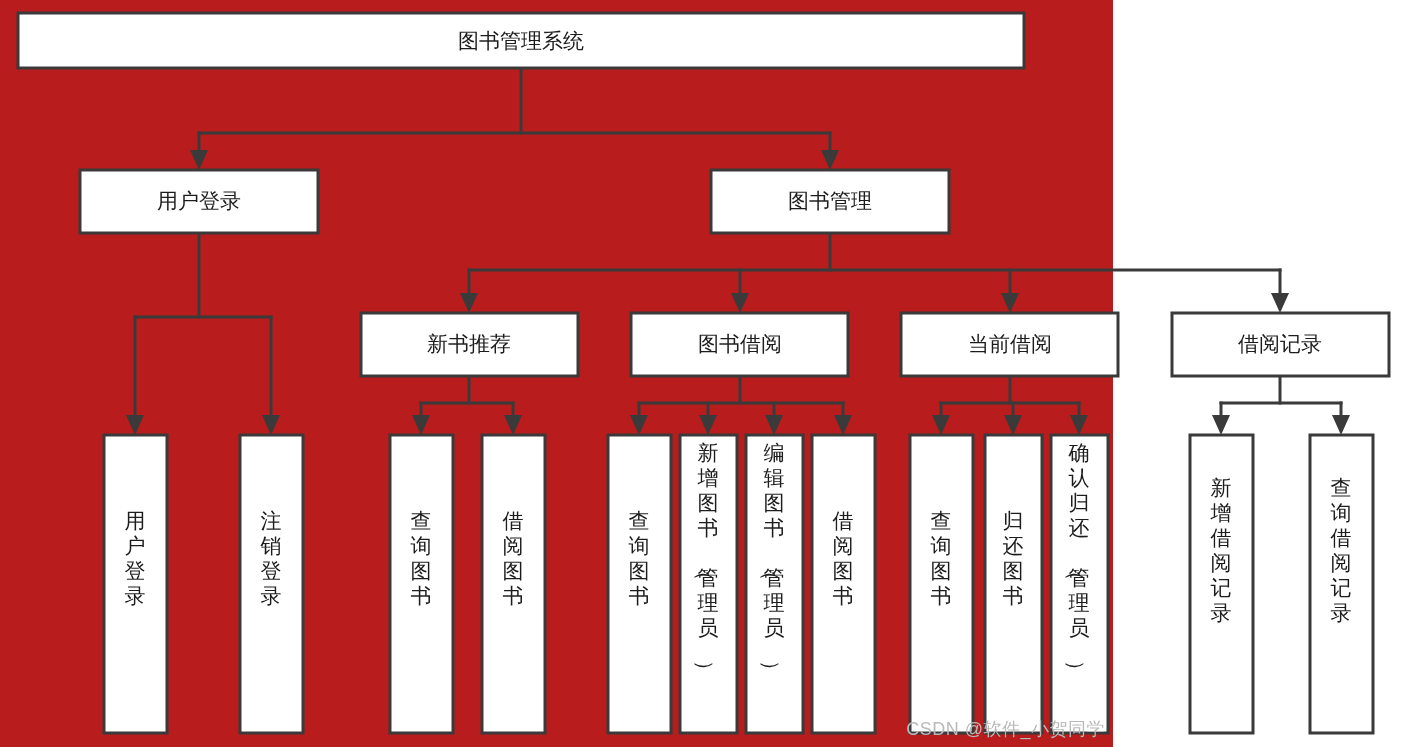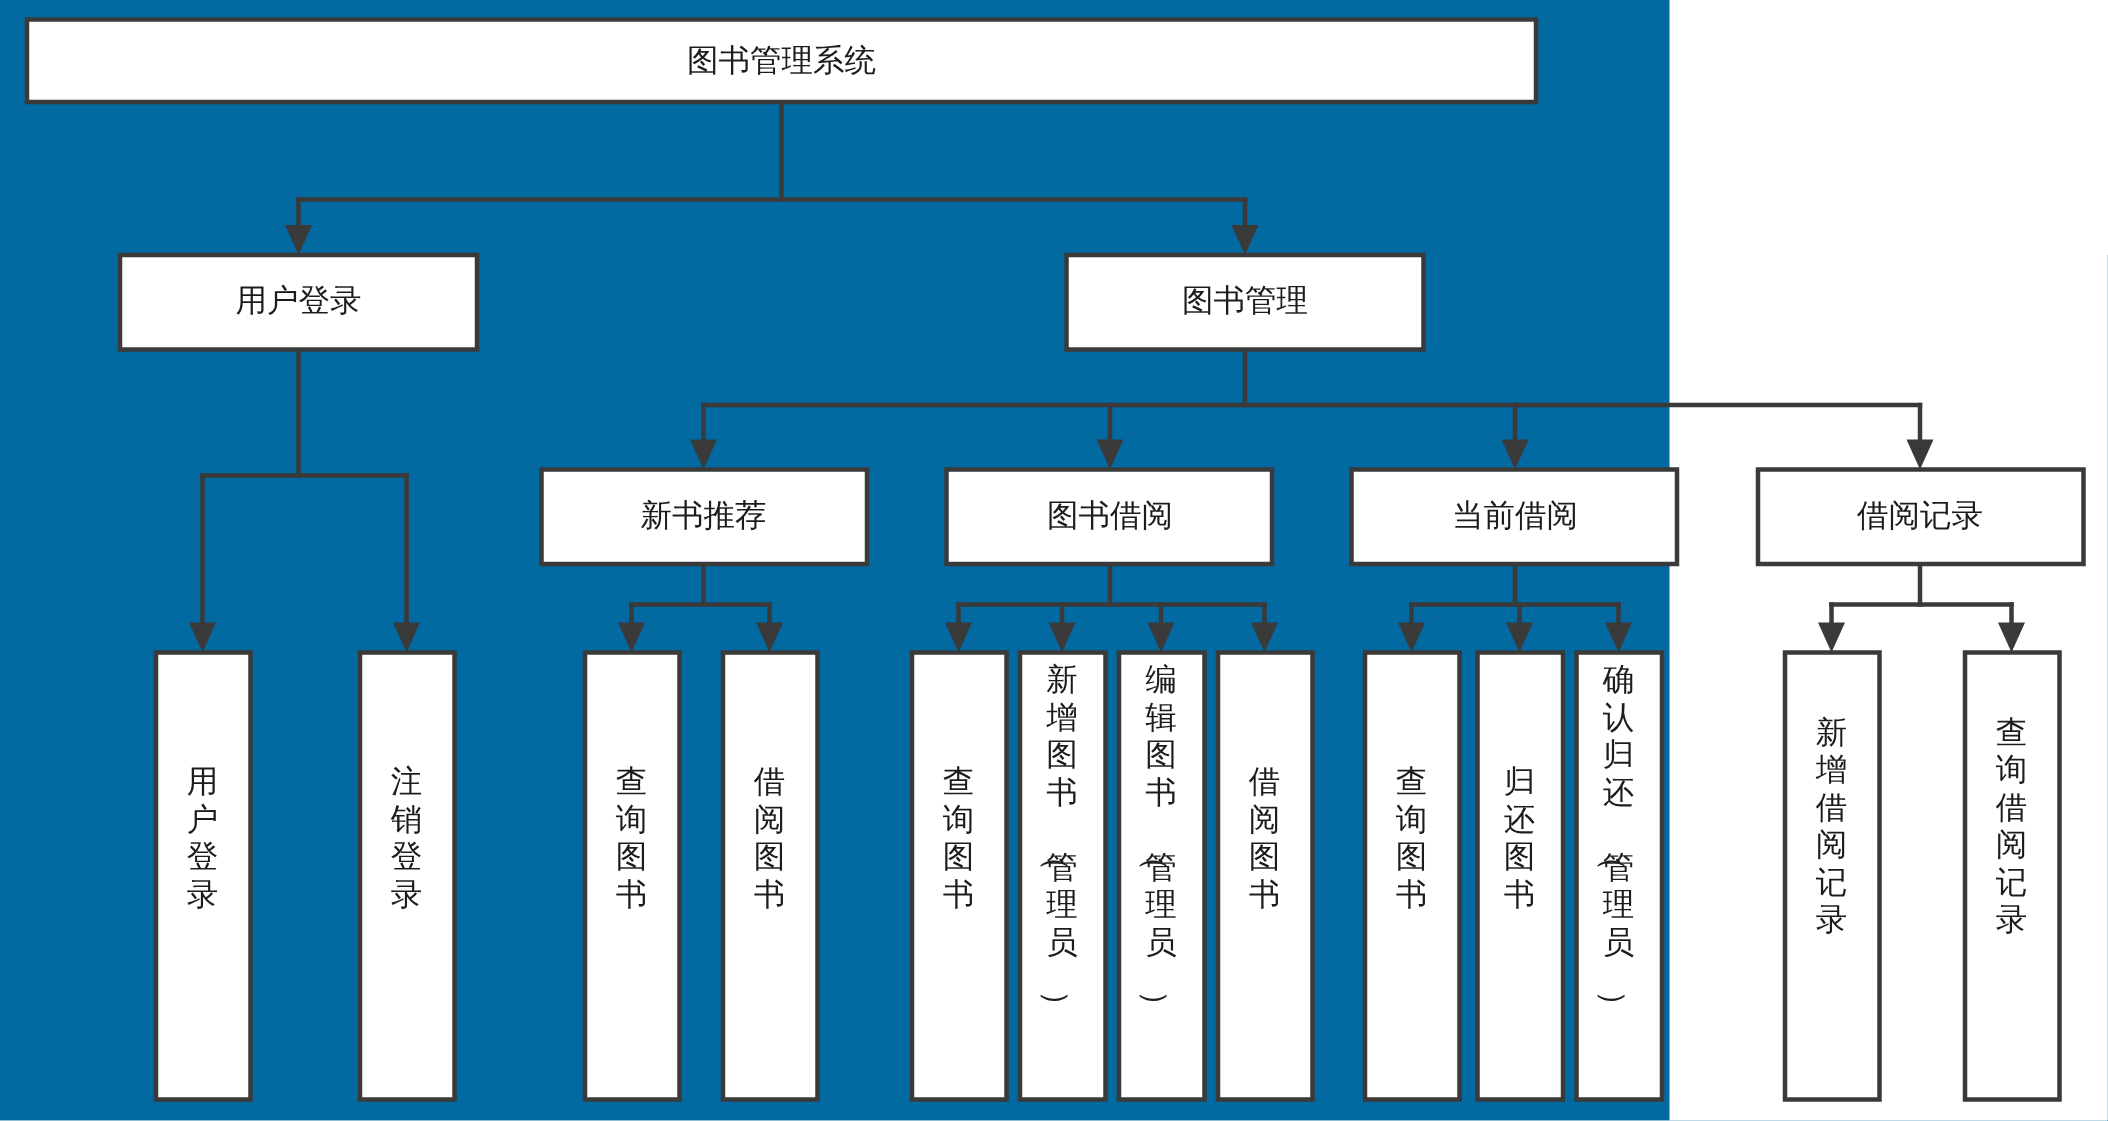--- a/index.html
+++ b/index.html
@@ -11,21 +11,21 @@
   body {
     font-family: "Liberation Sans", "DejaVu Sans", sans-serif;
     width: 1405px;
     height: 747px;
     overflow: hidden;
   }
   #diagram-root {
     position: relative;
     width: 1113px;
     height: 747px;
-    background: #0369a1;
+    background: #b91c1c;
   }
   svg#flow-svg {
     position: absolute;
     left: 0;
     top: 0;
     width: 1405px;
     height: 747px;
     display: block;
   }
   .node-rect {
@@ -220,13 +220,14 @@
       <rect class="node-rect" x="1190" y="435" width="63" height="298"></rect>
       <text class="node-label-v" x="1221" y="495"><tspan x="1221" y="495">新</tspan><tspan x="1221" y="520">增</tspan><tspan x="1221" y="545">借</tspan><tspan x="1221" y="570">阅</tspan><tspan x="1221" y="595">记</tspan><tspan x="1221" y="620">录</tspan></text>
     </g>
     <g>
       <rect class="node-rect" x="1310" y="435" width="63" height="298"></rect>
       <text class="node-label-v" x="1341" y="495"><tspan x="1341" y="495">查</tspan><tspan x="1341" y="520">询</tspan><tspan x="1341" y="545">借</tspan><tspan x="1341" y="570">阅</tspan><tspan x="1341" y="595">记</tspan><tspan x="1341" y="620">录</tspan></text>
     </g>
 
   </svg>
 
+  <div class="watermark-text">CSDN @软件_小贺同学</div>
 </div>
 
 </body></html>

